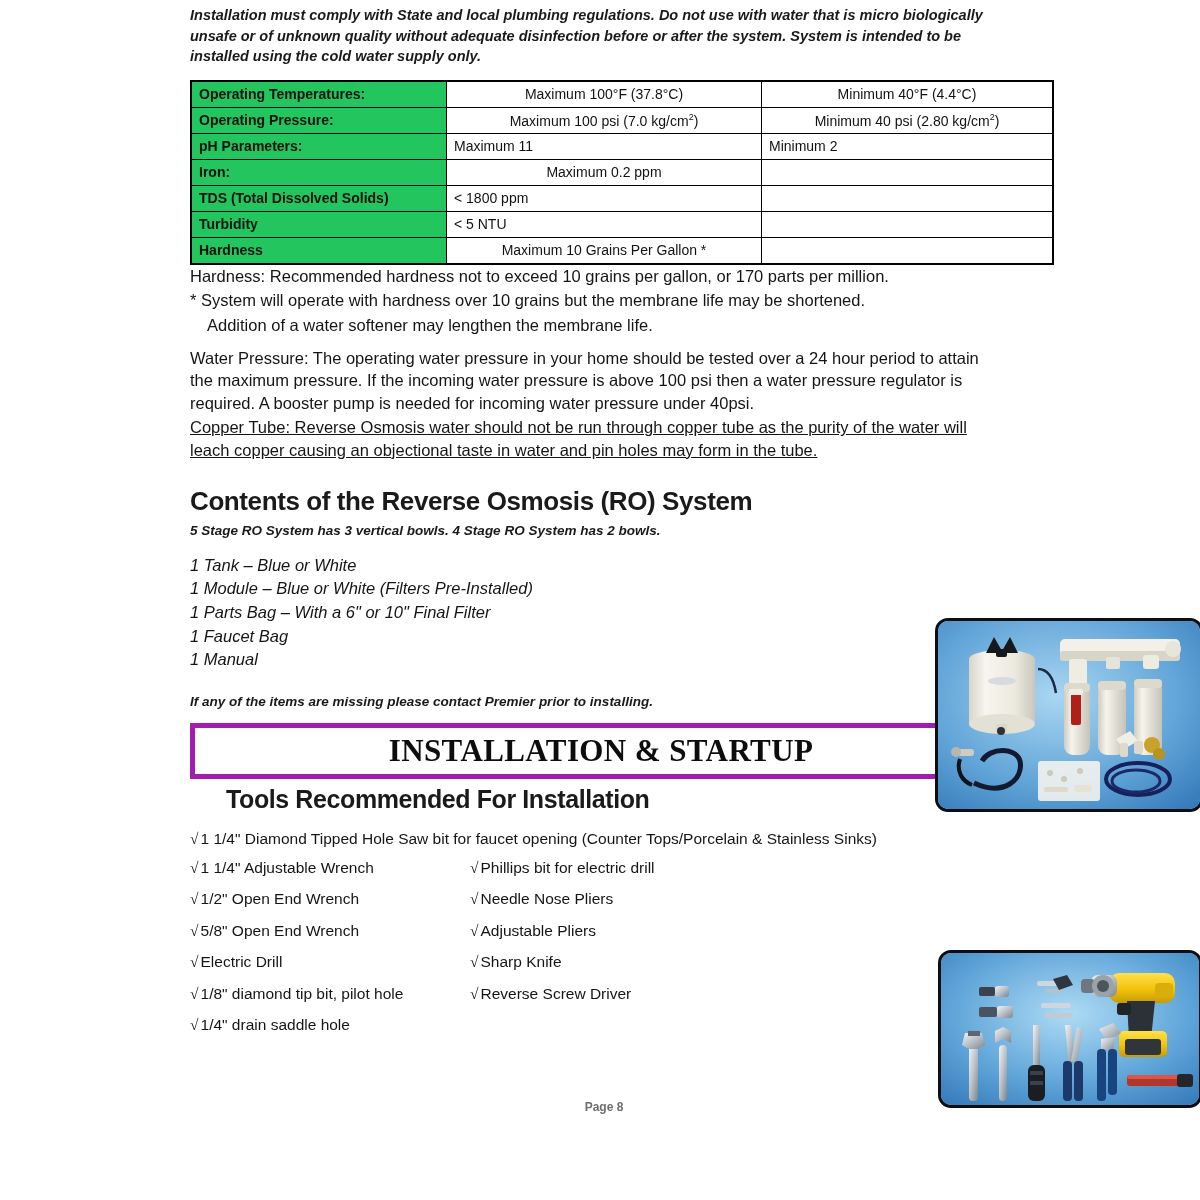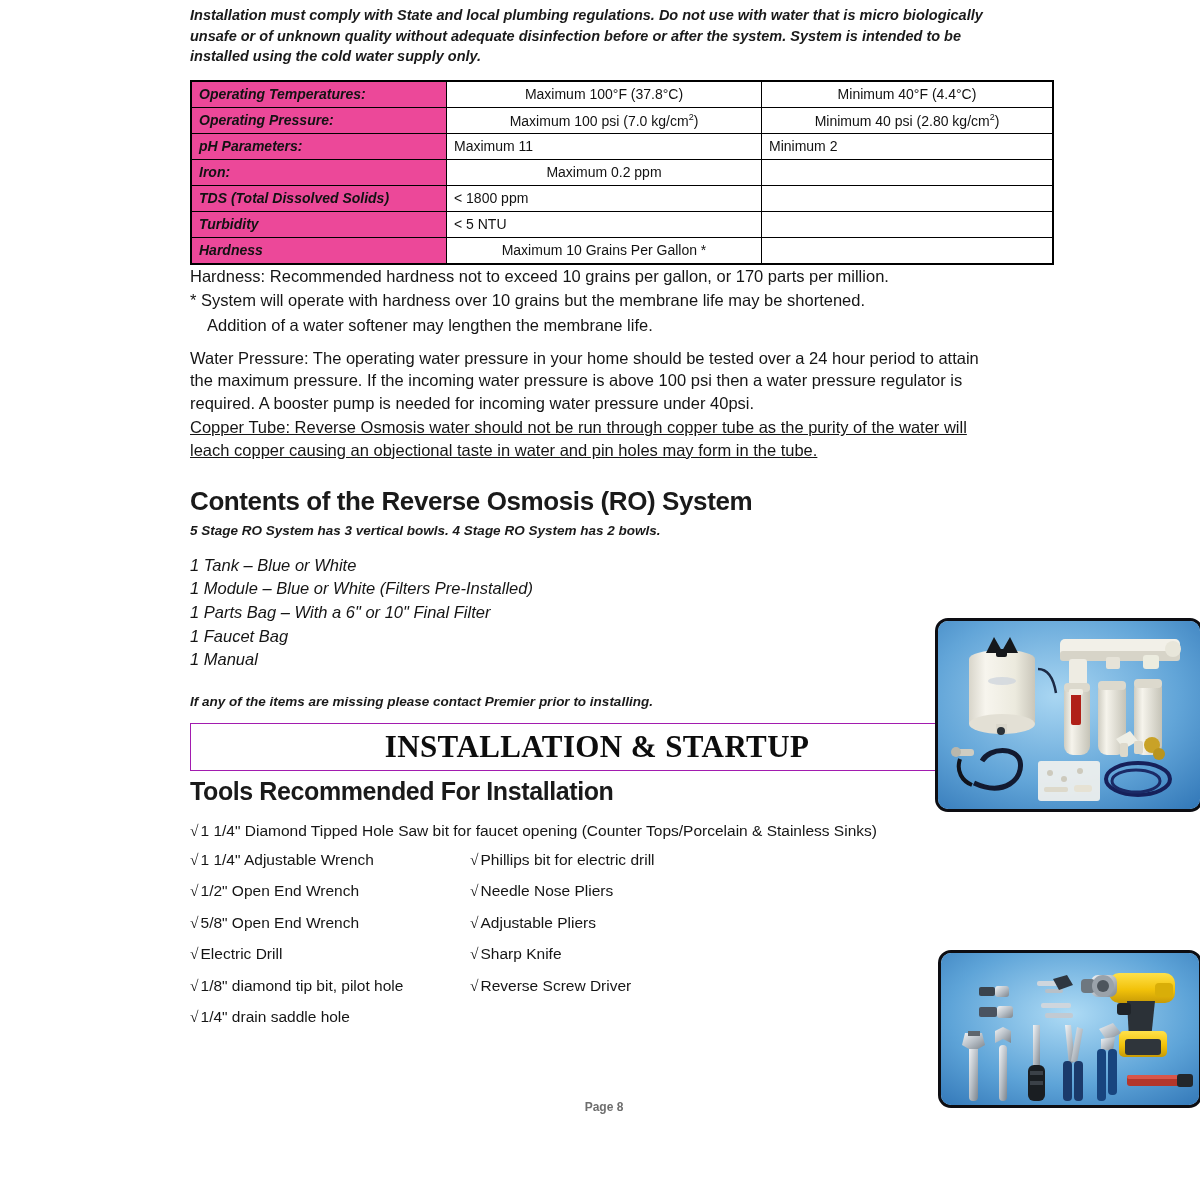--- a/index.html
+++ b/index.html
@@ -77,23 +77,22 @@
   table.params td {
     border: 1px solid #000;
     height: 25px;
     padding: 0 7px;
     font-size: 14px;
     vertical-align: middle;
     color: #121212;
   }
   td.pname {
     width: 240px;
-    background: #ec4899;
-    font-weight: bold;
-    font-style: italic;
+    background: #22c55e;
+    font-weight: bold;
     font-size: 14.5px;
   }
   td.pmax { width: 300px; }
   td.pmin { width: 276px; }
   .ctr  { text-align: center; }
   .lft  { text-align: left; }
   sup.sq { font-size: 9px; vertical-align: super; }
 
   
   .body-text {
@@ -151,21 +150,21 @@
     left: 745px; top: 618px; width: 262px; height: 188px;
   }
   .photo-tools {
     left: 748px; top: 950px; width: 258px; height: 152px;
   }
   .photo svg { display: block; width: 100%; height: 100%; }
 
   
   .banner {
     margin-top: 14px;
-    border: 1px solid #a21caf;
+    border: 5px solid #a21caf;
     height: 46px;
     width: 812px;
     display: flex;
     align-items: center;
     justify-content: center;
     background: #fff;
   }
   .banner-text {
     font-family: "Liberation Serif", serif;
     font-size: 31px;
@@ -278,21 +277,21 @@
       <li>1 Manual</li>
     </ul>
 
     <p class="contact-note">If any of the items are missing please contact Premier prior to installing.</p>
   </div>
 
   <div class="banner">
     <span class="banner-text">INSTALLATION &amp; STARTUP</span>
   </div>
 
-  <h2 class="h-tools" style="margin-top:6px;">Tools Recommended For Installation</h2>
+  <h2 class="h-tools" style="margin-top:6px;margin-left:36px;">Tools Recommended For Installation</h2>
 
   <div class="tools-first">
     <span class="rad">√</span><span>1 1/4" Diamond Tipped Hole Saw bit for faucet opening (Counter Tops/Porcelain &amp; Stainless Sinks)</span>
   </div>
 
   <div class="tools-cols" style="height:190px;">
     <div class="tcol tcol-left">
       <div class="tool-item"><span class="rad">√</span><span>1 1/4" Adjustable Wrench</span></div>
       <div class="tool-item"><span class="rad">√</span><span>1/2" Open End Wrench</span></div>
       <div class="tool-item"><span class="rad">√</span><span>5/8" Open End Wrench</span></div>

